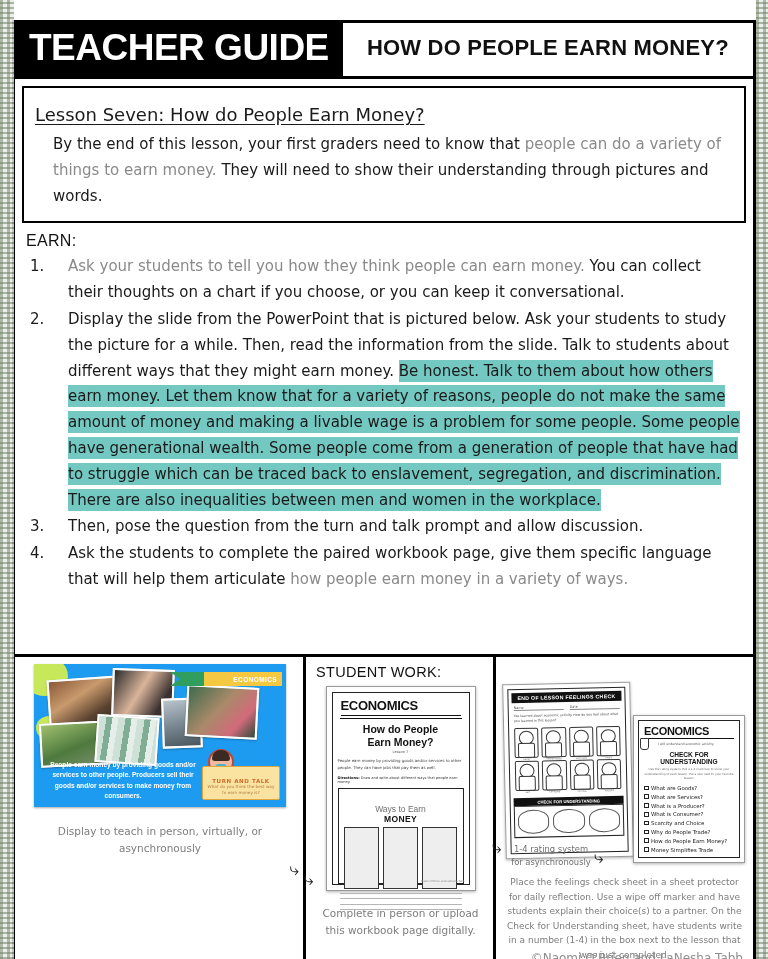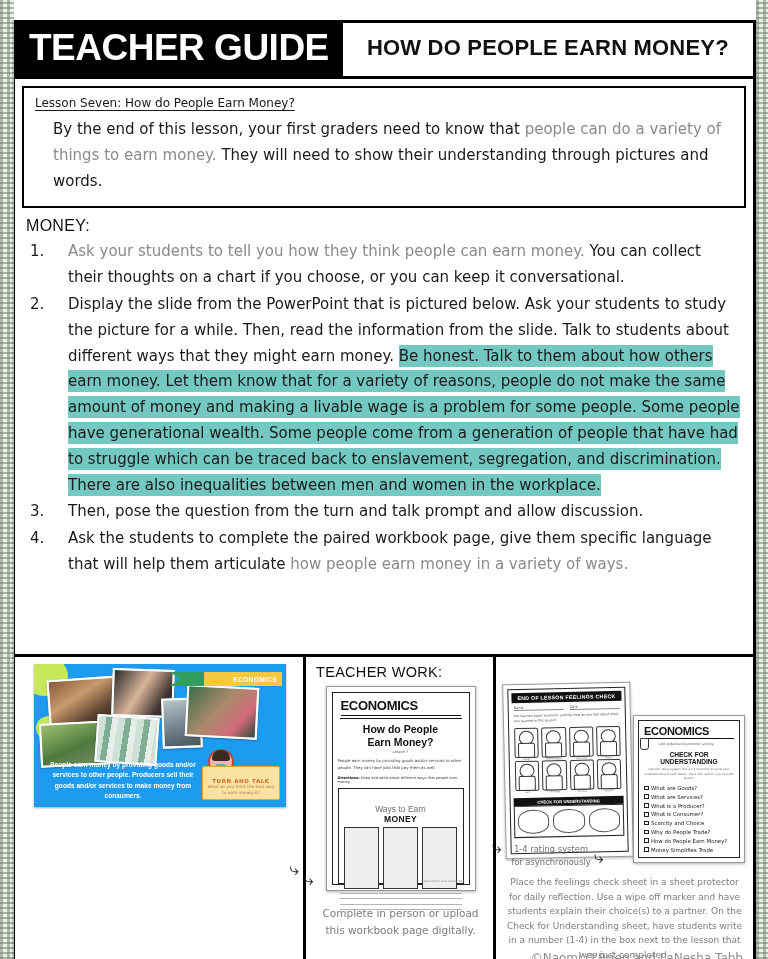--- a/index.html
+++ b/index.html
@@ -80,25 +80,26 @@
   }
 
   
   .objective {
     border: 2px solid #000;
     margin: 7px 7px 0 7px;
     padding: 8px 11px 12px 11px;
   }
   .obj-head {
     font-family: "DejaVu Sans", sans-serif;
-    font-size: 12px;
+    font-size: 18px;
     color: #1a1a1a;
     text-decoration: underline;
     text-underline-offset: 3px;
     margin-bottom: 7px;
+    margin-top: 8px;
   }
   .obj-body {
     font-size: 15px;
     line-height: 1.72;
     color: #2b2b2b;
     margin-left: 18px;
   }
   .dark { color: #1a1a1a; }
   .light { color: #8a8a8a; }
 
@@ -389,21 +390,21 @@
   </div>
 
   <div class="frame">
 
     <div class="objective">
       <div class="obj-head">Lesson Seven: How do People Earn Money?</div>
       <div class="obj-body"><span class="dark">By the end of this lesson, your first graders need to know that </span><span class="light">people can do a variety of things to earn money. </span><span class="dark">They will need to show their understanding through pictures and words.</span></div>
     </div>
 
     <div class="teach">
-      <div class="teach-label">MONEY:</div>
+      <div class="teach-label">EARN:</div>
       <ol class="steps">
 
         <li>
           <span class="num">1.</span>
           <span class="stext"><span class="light">Ask your students to tell you how they think people can earn money. </span><span class="dark">You can collect their thoughts on a chart if you choose, or you can keep it conversational.</span></span>
         </li>
 
         <li>
           <span class="num">2.</span>
           <span class="stext"><span class="dark">Display the slide from the PowerPoint that is pictured below. Ask your students to study the picture for a while. Then, read the information from the slide. Talk to students about different ways that they might earn money. </span><mark class="hl">Be honest. Talk to them about how others earn money. Let them know that for a variety of reasons, people do not make the same amount of money and making a livable wage is a problem for some people. Some people have generational wealth. Some people come from a generation of people that have had to struggle which can be traced back to enslavement, segregation, and discrimination. There are also inequalities between men and women in the workplace.</mark></span>
@@ -454,25 +455,26 @@
 
           <div class="slide-text">People earn money by providing goods and/or services to other people. Producers sell their goods and/or services to make money from consumers.</div>
 
           <div class="avatar"></div>
           <div class="tnt">
             <b>TURN AND TALK</b>
             <s>What do you think the best way to earn money is?</s>
           </div>
         </div>
 
+        <div class="caption" style="margin-top:16px;">Display to teach in person, virtually, or asynchronously</div>
         <div class="arrow" style="right:4px; top:202px;">⤷</div>
       </div>
 
       <div class="panel p2">
-        <div class="panel-label">TEACHER WORK:</div>
+        <div class="panel-label">STUDENT WORK:</div>
 
         <div class="sheet wb">
           <div class="wb-inner">
             <div class="wb-eco">ECONOMICS</div>
             <div class="wb-rule-top"></div>
             <div class="wb-title">How do People</div>
             <div class="wb-title">Earn Money?</div>
             <div class="wb-lesson">Lesson 7</div>
             <div class="wb-body">People earn money by providing goods and/or services to other people. They can have jobs that pay them as well.</div>
             <div class="wb-dir"><b>Directions:</b><span> Draw and write about different ways that people earn money.</span></div>

